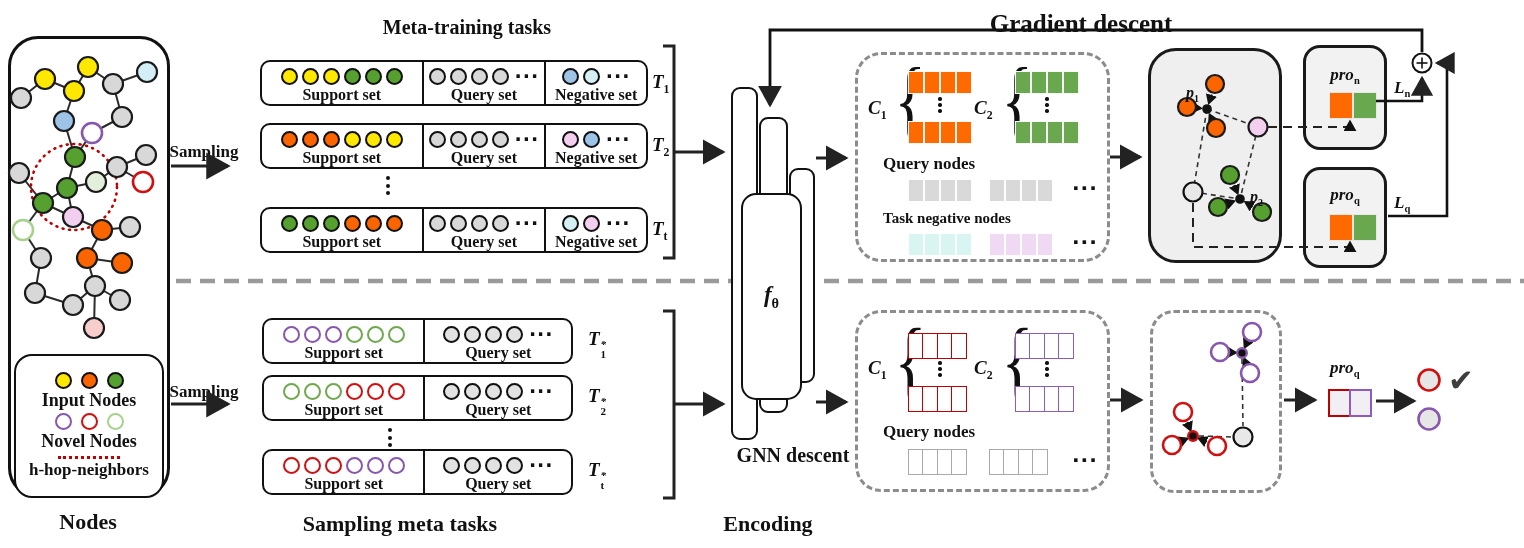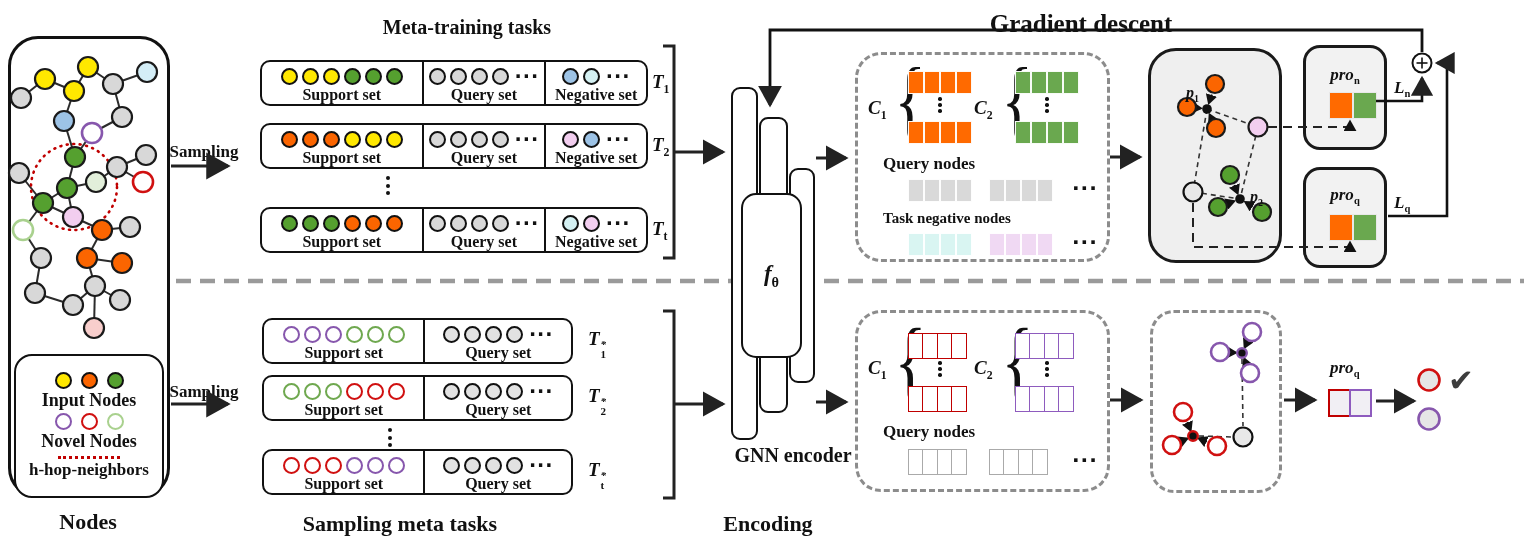--- a/index.html
+++ b/index.html
@@ -57,28 +57,28 @@
     <div class="lbl" style="font-size:18px;">Novel Nodes</div>
     <div style="width:62px;border-top:3.5px dotted #C00000;margin-top:3px;"></div>
     <div class="lbl" style="font-size:17px;">h-hop-neighbors</div>
   </div>
 
   <div class="abs lbl" style="left:981px;top:10px;width:200px;font-size:25px;">Gradient descent</div>
   <div class="abs lbl" style="left:337px;top:16px;width:260px;font-size:20px;">Meta-training tasks</div>
   <div class="abs lbl" style="left:28px;top:510px;width:120px;font-size:22px;">Nodes</div>
   <div class="abs lbl" style="left:250px;top:512px;width:300px;font-size:22px;">Sampling meta tasks</div>
   <div class="abs lbl" style="left:708px;top:512px;width:120px;font-size:22px;">Encoding</div>
-  <div class="abs lbl" style="left:713px;top:444px;width:160px;font-size:20px;">GNN encoder</div>
+  <div class="abs lbl" style="left:713px;top:444px;width:160px;font-size:20px;">GNN descent</div>
   <div class="abs lbl" style="left:168px;top:143px;width:72px;font-size:17px;">Sampling</div>
   <div class="abs lbl" style="left:168px;top:383px;width:72px;font-size:17px;">Sampling</div>
 
   <div class="encrect" style="left:731px;top:87px;width:27px;height:353px;"></div>
   <div class="encrect" style="left:759px;top:117px;width:29px;height:296px;"></div>
   <div class="encrect" style="left:789px;top:168px;width:26px;height:215px;"></div>
-  <div class="encrect" style="left:741px;top:193px;width:61px;height:165px;border-radius:15px;display:flex;align-items:center;justify-content:center;z-index:2;">
+  <div class="encrect" style="left:741px;top:193px;width:61px;height:207px;border-radius:15px;display:flex;align-items:center;justify-content:center;z-index:2;">
     <span class="math" style="font-size:23px;"><span>f</span><sub>θ</sub></span>
   </div>
 
   <div class="dashbox" id="embed-top" style="left:855px;top:52px;width:255px;height:210px;">
       <span class="math abs" style="left: 10px; top: 42px; font-size: 19px;"><span>C</span><sub>1</sub></span>
       <span class="brace" style="left: 30px; top: 8px; font-size: 92px; line-height: 75.44px; transform: scaleX(0.72);">{</span>
       <div class="mcellrow" style="left: 50px; top: 16px;">
         <i style="display: block; width: 16px; height: 23px; box-sizing: border-box; background: rgb(255, 106, 0); border: 1px solid rgba(255, 255, 255, 0.95);"></i>
         <i style="display: block; width: 16px; height: 23px; box-sizing: border-box; background: rgb(255, 106, 0); border: 1px solid rgba(255, 255, 255, 0.95);"></i>
         <i style="display: block; width: 16px; height: 23px; box-sizing: border-box; background: rgb(255, 106, 0); border: 1px solid rgba(255, 255, 255, 0.95);"></i>

